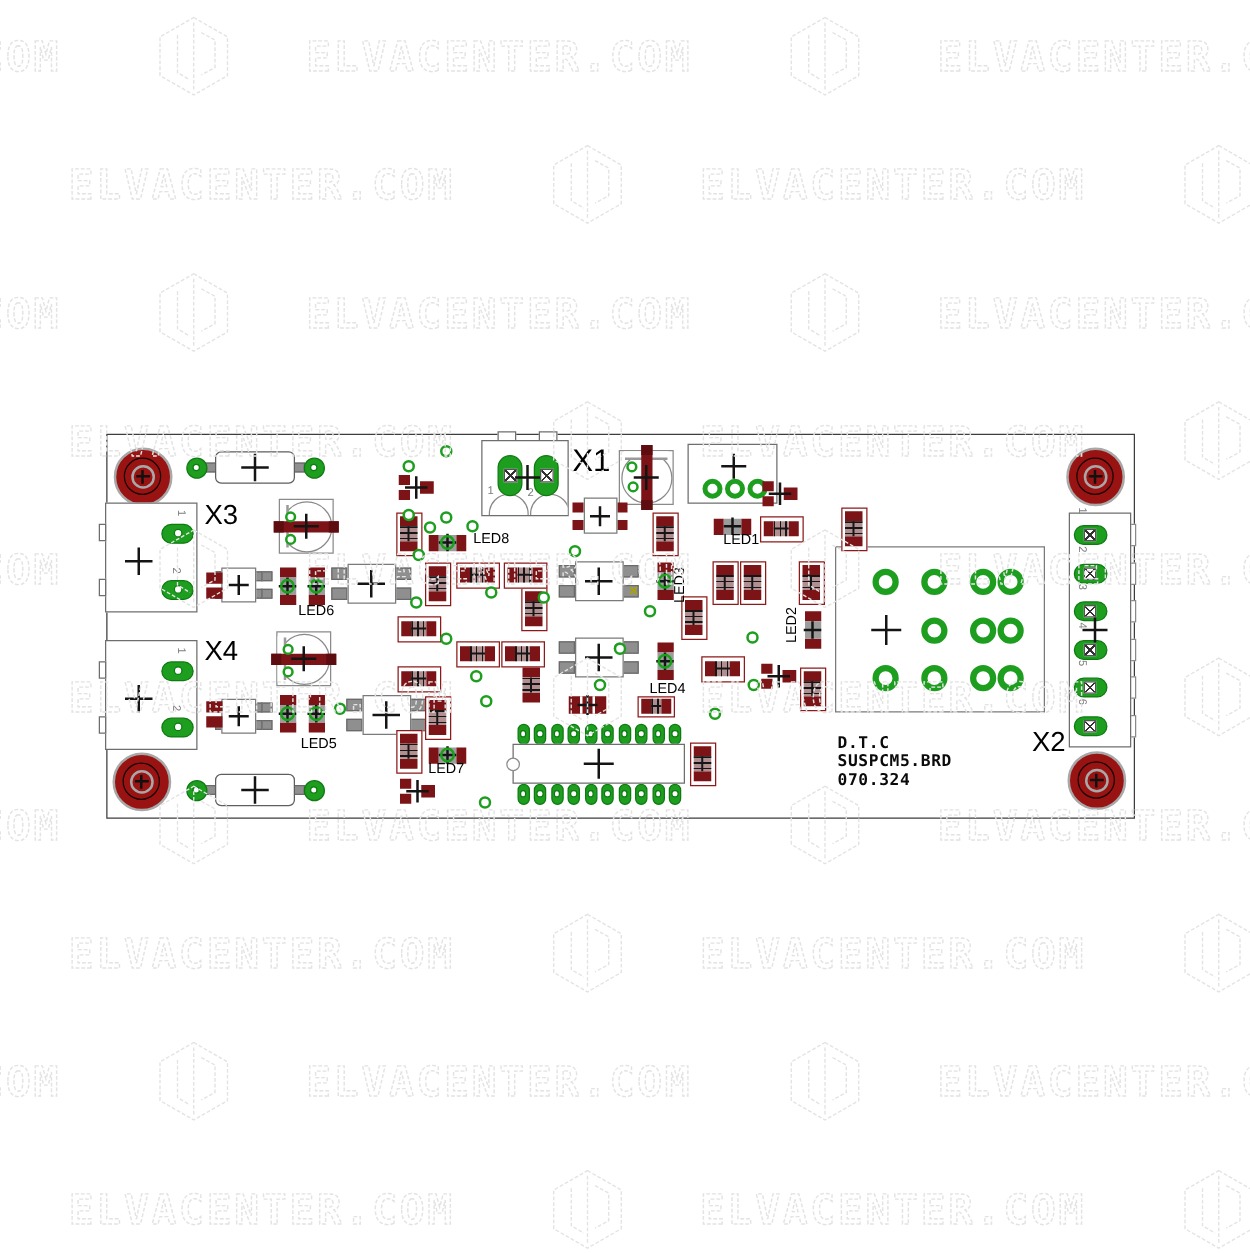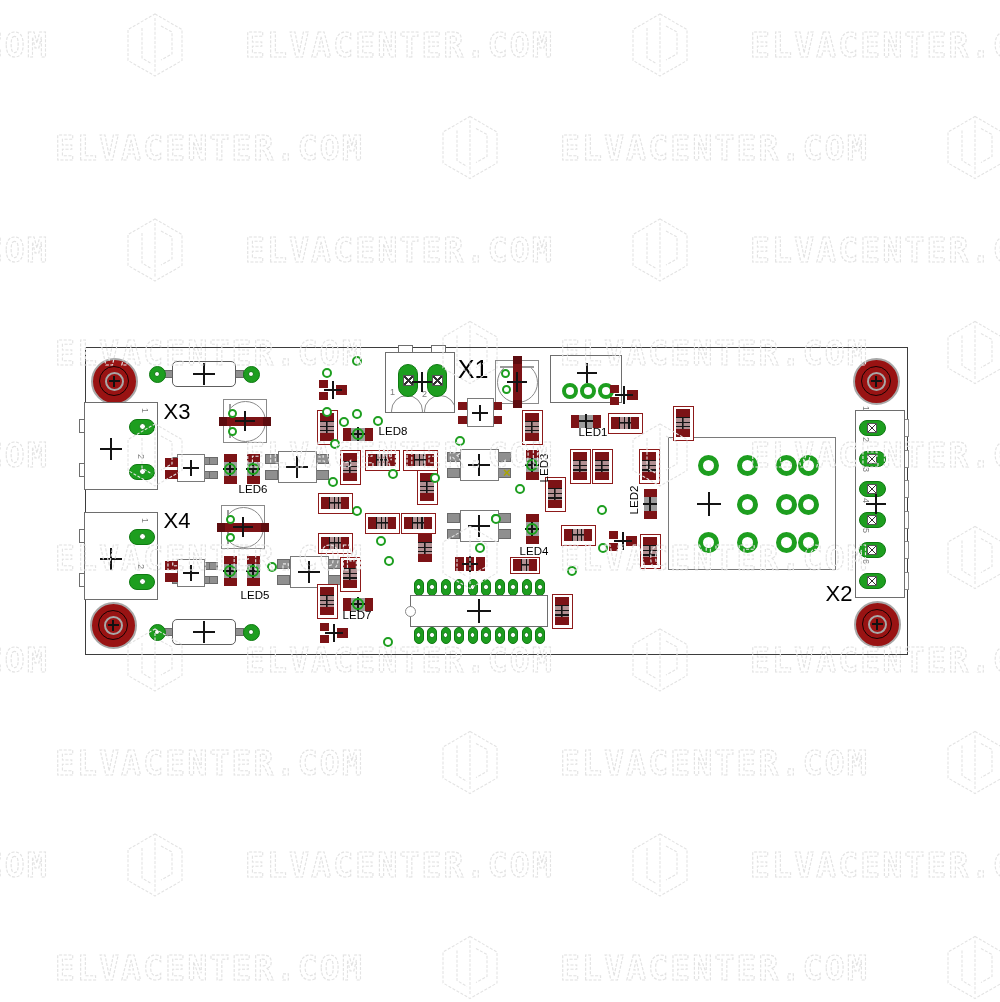--- a/index.html
+++ b/index.html
@@ -506,20 +506,25 @@
       <div class="c lbl" style="left: 839px; top: 594px; font-size: 22px; transform: translate(-50%, -50%);">X2</div>
       <div class="c lbl" style="left: 393px; top: 431px; font-size: 11.5px; transform: translate(-50%, -50%);">LED8</div>
       <div class="c lbl" style="left: 593px; top: 432px; font-size: 11.5px; transform: translate(-50%, -50%);">LED1</div>
       <div class="c lbl" style="left: 253px; top: 489px; font-size: 11.5px; transform: translate(-50%, -50%);">LED6</div>
       <div class="c lbl" style="left: 255px; top: 595px; font-size: 11.5px; transform: translate(-50%, -50%);">LED5</div>
       <div class="c lbl" style="left: 357px; top: 615px; font-size: 11.5px; transform: translate(-50%, -50%);">LED7</div>
       <div class="c lbl" style="left: 534px; top: 551px; font-size: 11.5px; transform: translate(-50%, -50%);">LED4</div>
       <div class="c lbl" style="left: 544px; top: 468px; font-size: 11.5px; transform: translate(-50%, -50%) rotate(-90deg);">LED3</div>
       <div class="c lbl" style="left: 634px; top: 500px; font-size: 11.5px; transform: translate(-50%, -50%) rotate(-90deg);">LED2</div>
     </div>
+  <div id="silk">
+    <div>D.T.C</div>
+    <div>SUSPCM5.BRD</div>
+    <div>070.324</div>
+  </div>
   <svg id="wm" width="1000" height="1002">
       <g transform="translate(128 14)">
         <path d="M27 0 L54 15.5 L54 46.5 L27 62 L0 46.5 L0 15.5 Z M27 4 L27 58 M14 14 L14 44 L24 50 M33 12 L44 18 L44 40 L33 46" fill="none" stroke="#e3e3e3" stroke-width="1.1" stroke-dasharray="3 1.6"></path>
       </g>
       <g transform="translate(633 14)">
         <path d="M27 0 L54 15.5 L54 46.5 L27 62 L0 46.5 L0 15.5 Z M27 4 L27 58 M14 14 L14 44 L24 50 M33 12 L44 18 L44 40 L33 46" fill="none" stroke="#e3e3e3" stroke-width="1.1" stroke-dasharray="3 1.6"></path>
       </g>
       <text x="-260" y="57" font-family="DejaVu Sans Mono, monospace" font-weight="bold" font-size="33" letter-spacing="2.2" fill="none" stroke="#e3e3e3" stroke-width="1.1" stroke-dasharray="3 1.6">ELVACENTER.COM</text>
       <text x="245" y="57" font-family="DejaVu Sans Mono, monospace" font-weight="bold" font-size="33" letter-spacing="2.2" fill="none" stroke="#e3e3e3" stroke-width="1.1" stroke-dasharray="3 1.6">ELVACENTER.COM</text>
       <text x="750" y="57" font-family="DejaVu Sans Mono, monospace" font-weight="bold" font-size="33" letter-spacing="2.2" fill="none" stroke="#e3e3e3" stroke-width="1.1" stroke-dasharray="3 1.6">ELVACENTER.COM</text>

